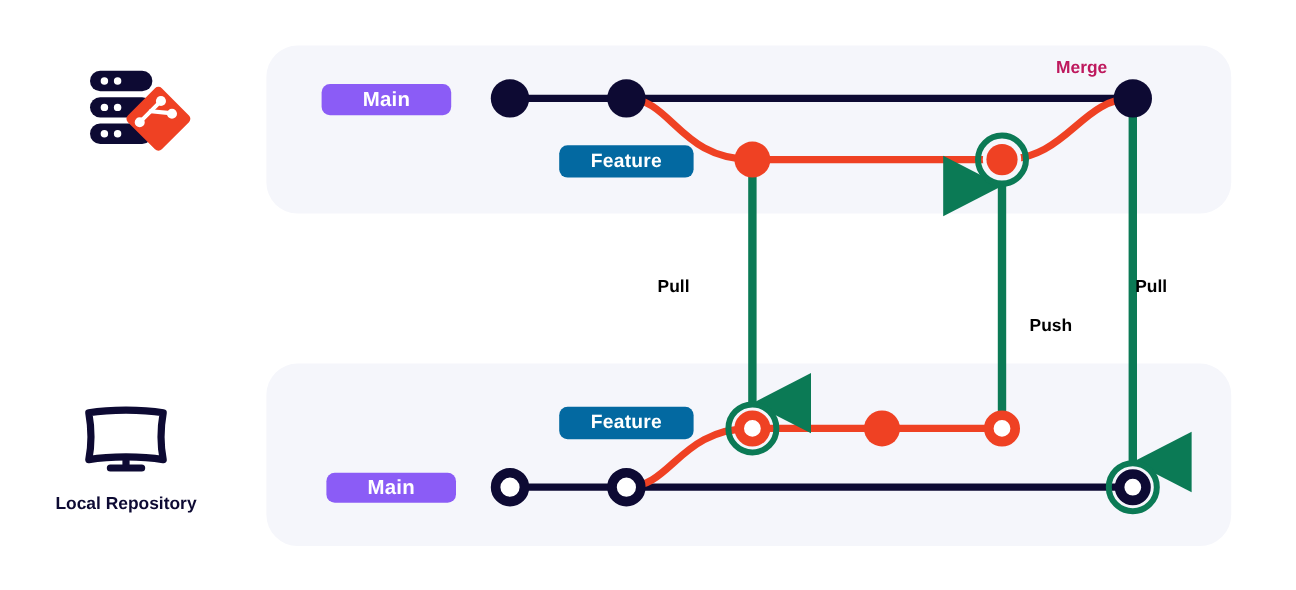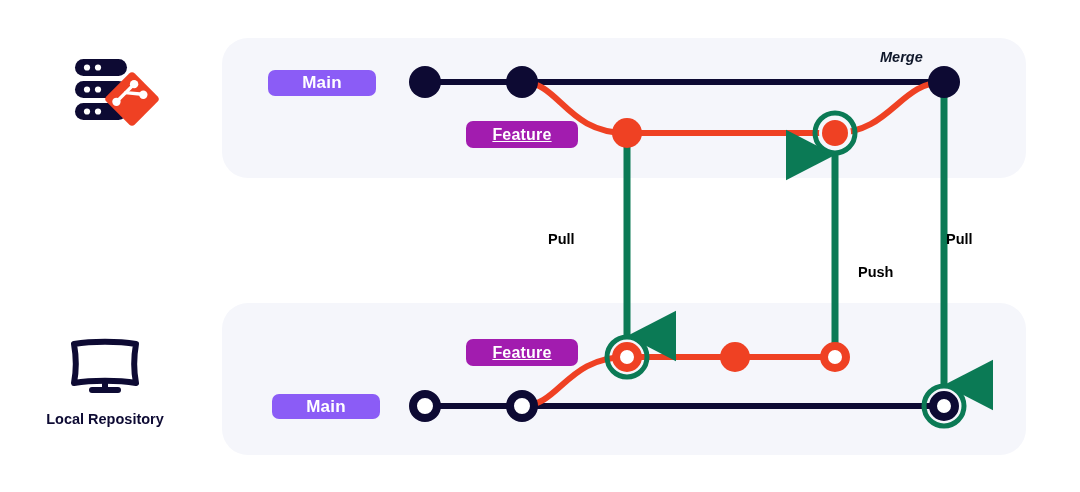--- a/index.html
+++ b/index.html
@@ -44,21 +44,21 @@
     justify-content: center;
     border-radius: 7px;
     color: #ffffff;
     font-weight: bold;
     font-size: 17px;
     letter-spacing: 0.2px;
     font-family: "Liberation Sans", sans-serif;
     white-space: nowrap;
   }
   .badge-main    { background: #8b5cf6; }
-  .badge-feature { background: #a21caf; text-decoration: underline; }
+  .badge-feature { background: #0369a1; }
 
   #badge-remote-main    { left: 268px; top: 70px;  width: 108px; height: 26px; }
   #badge-remote-feature { left: 466px; top: 121px; width: 112px; height: 27px; font-size: 16px; }
   #badge-local-feature  { left: 466px; top: 339px; width: 112px; height: 27px; font-size: 16px; }
   #badge-local-main     { left: 272px; top: 394px; width: 108px; height: 25px; }
 
   .op-label {
     position: absolute;
     color: #000000;
     font-weight: bold;
@@ -67,26 +67,25 @@
     white-space: nowrap;
   }
   #label-pull-1 { left: 548px; top: 231px; }
   #label-push   { left: 858px; top: 231px; margin-top: 33px; }
   #label-pull-2 { left: 946px; top: 231px; }
 
   .merge-label {
     position: absolute;
     left: 880px;
     top: 49px;
-    color: #0f172a;
+    color: #be185d;
     font-weight: bold;
     font-size: 14.5px;
     font-family: "Liberation Sans", sans-serif;
     white-space: nowrap;
-    font-style: italic;
   }
 
   .side-item {
     position: absolute;
     display: flex;
     flex-direction: column;
     align-items: center;
     width: 210px;
   }
   #side-remote { left: 10px; top: 55px; }

